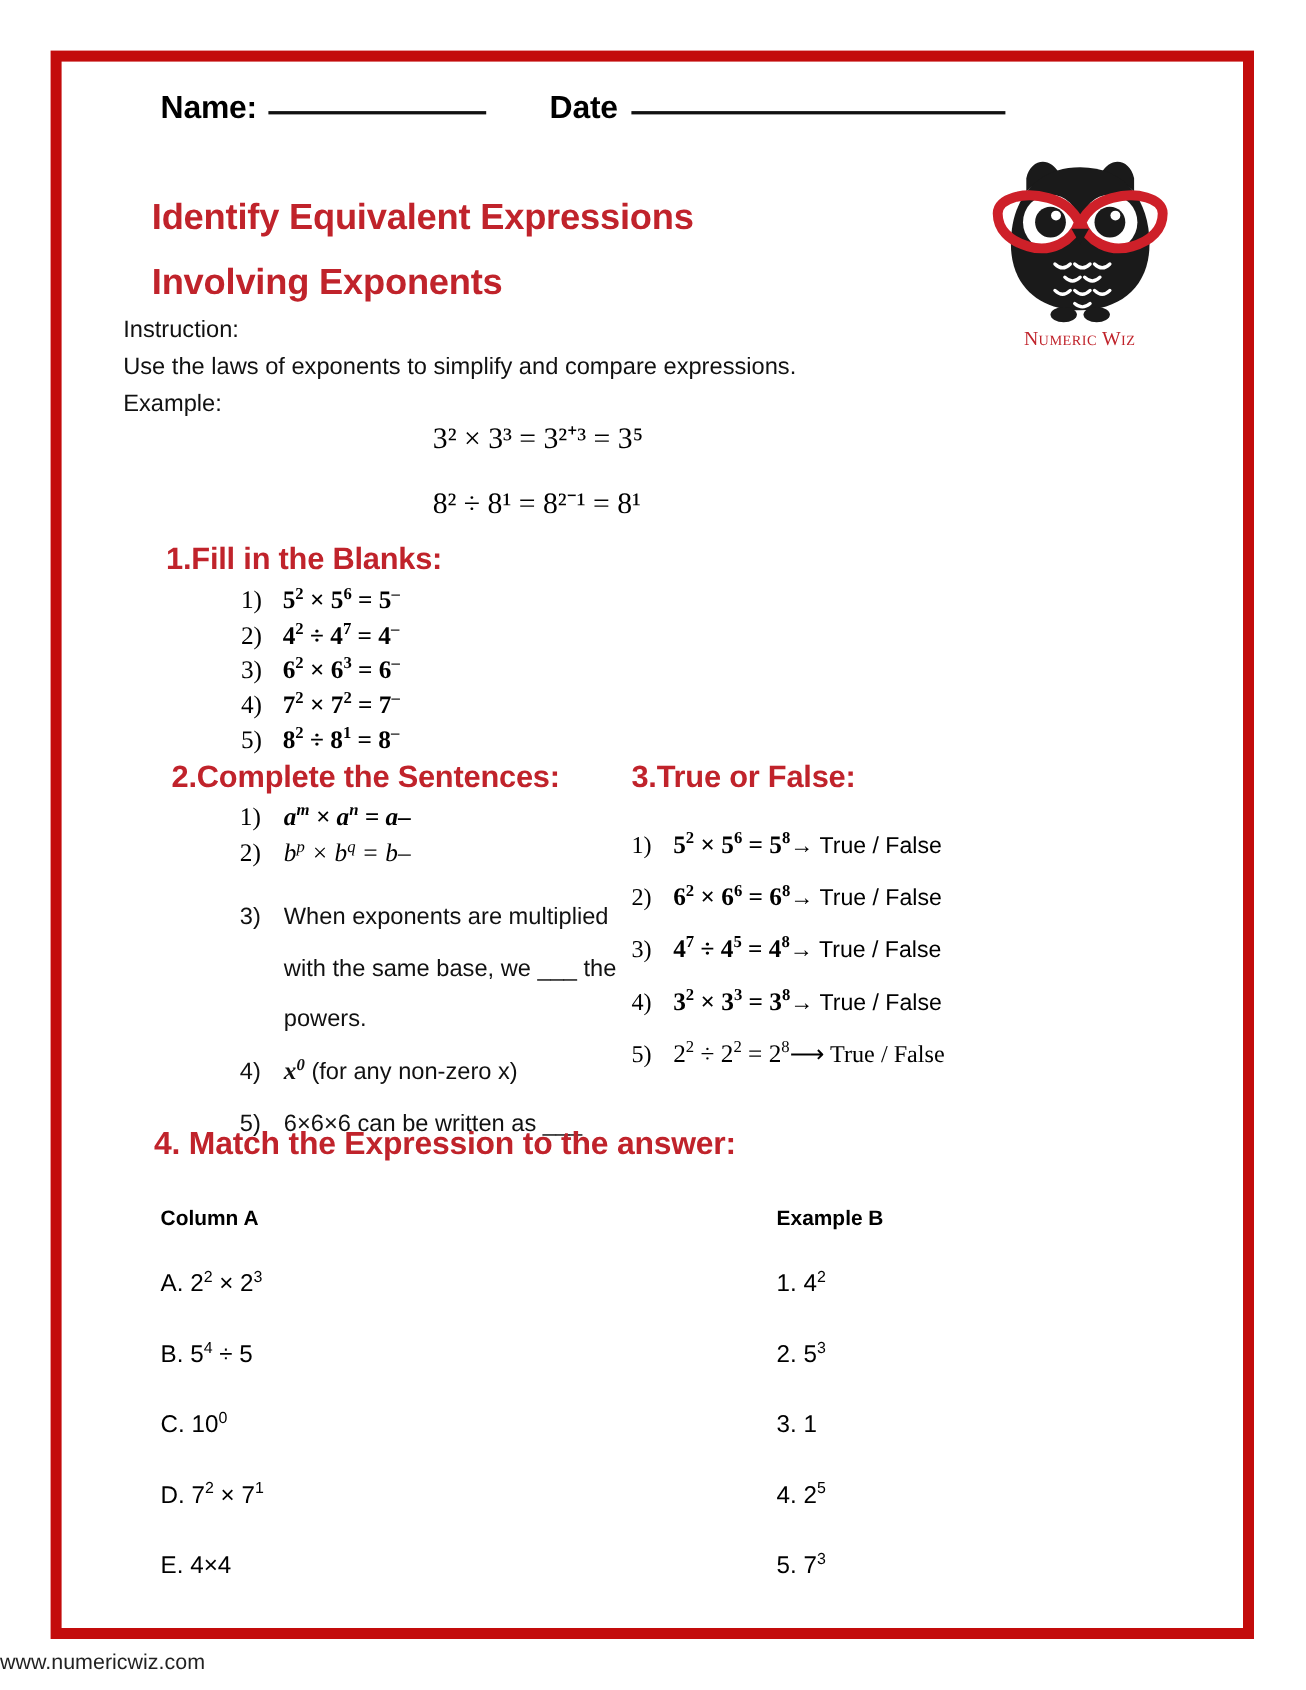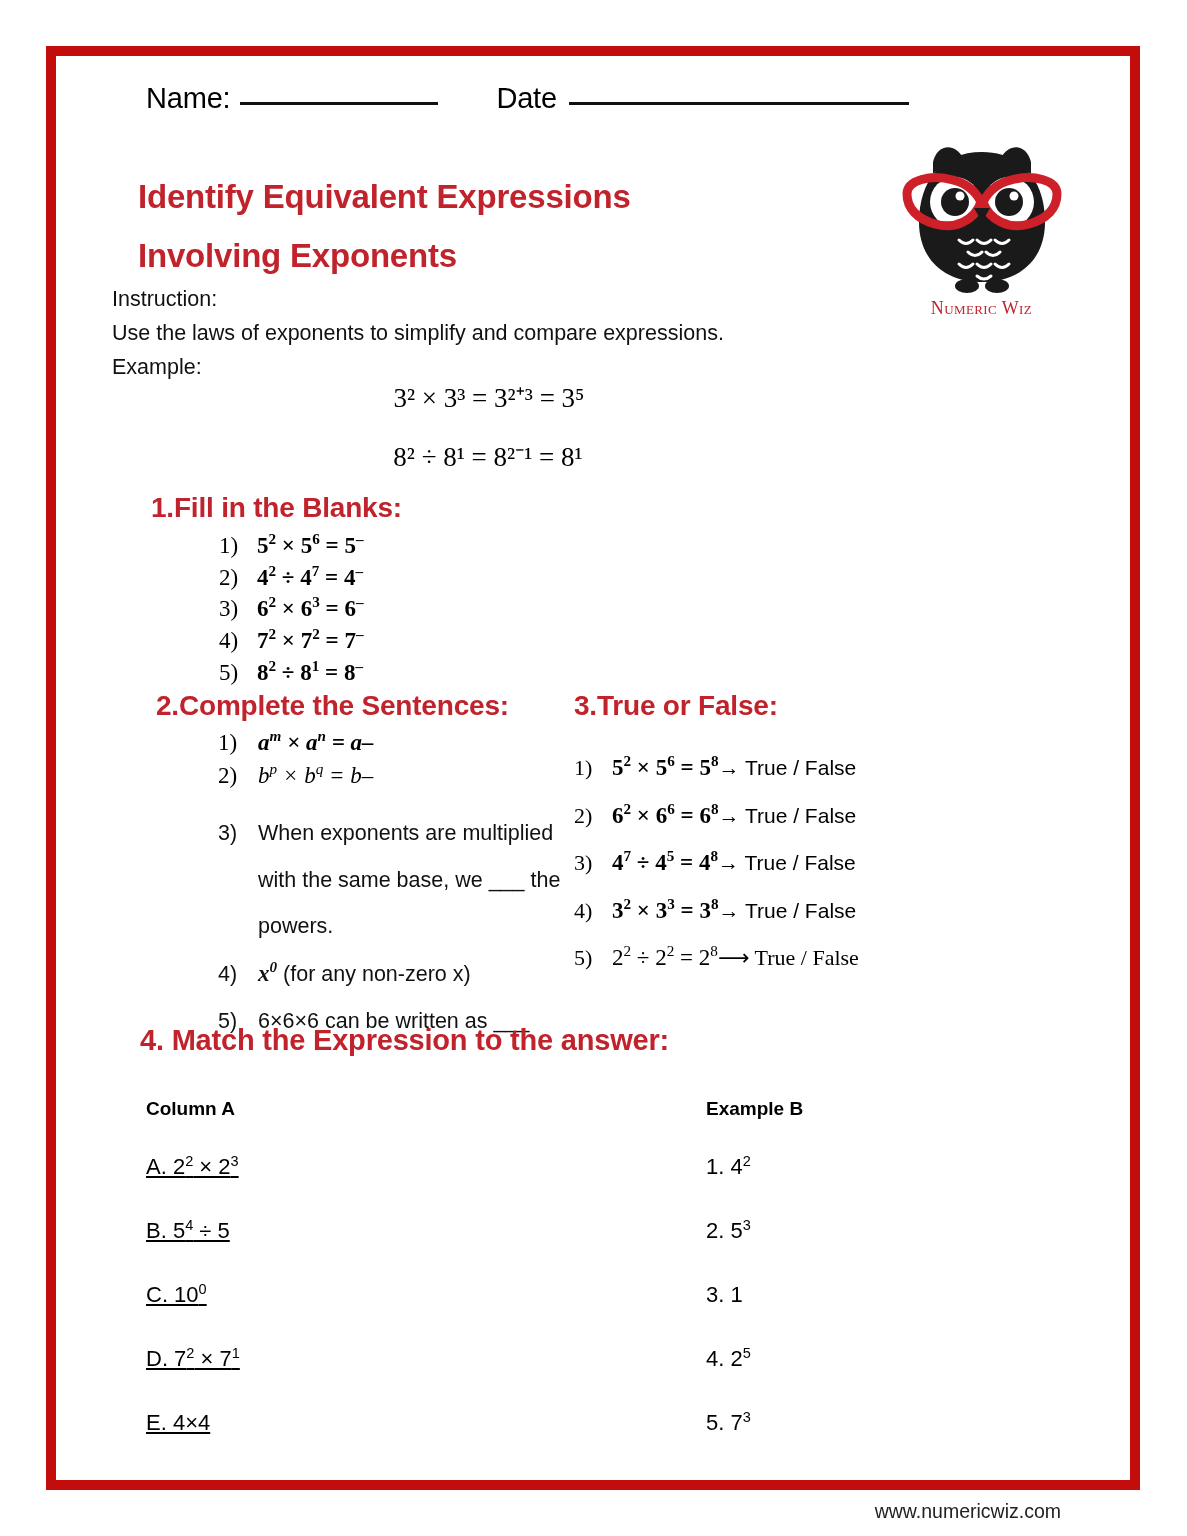--- a/index.html
+++ b/index.html
@@ -34,21 +34,21 @@
 
   
   .namedate {
     position: absolute;
     left: 90px;
     top: 26px;
     width: 900px;
     display: flex;
     align-items: baseline;
     font-size: 29px;
-    font-weight: normal;
+    font-weight: bold;
     color: #000;
     letter-spacing: -0.2px;
   }
   .nd-label { white-space: nowrap; }
   .rule {
     display: inline-block;
     border-bottom: 3.5px solid #111;
     height: 0;
     position: relative;
     top: -3px;
@@ -255,34 +255,33 @@
     margin-bottom: 34px;
   }
   .match-head .colA { width: 560px; }
   .match-row {
     display: flex;
     font-size: 22px;
     color: #000;
     margin-bottom: 38px;
     font-family: "Liberation Sans", sans-serif;
   }
-  .match-row .colA { width: 560px; text-decoration: underline; }
+  .match-row .colA { width: 560px; }
 
   sup { font-size: 0.66em; vertical-align: super; line-height: 0; }
 
   
   .footer {
     position: absolute;
     left: 0;
     top: 1500px;
     width: 1029px;
-    text-align: right;
+    text-align: left;
     font-size: 19.5px;
     color: #222;
-    margin-left: 32px;
   }
 </style>
 </head>
 <body>
 
 <div class="page">
 
   <div class="frame"></div>
 
   <div class="content">

